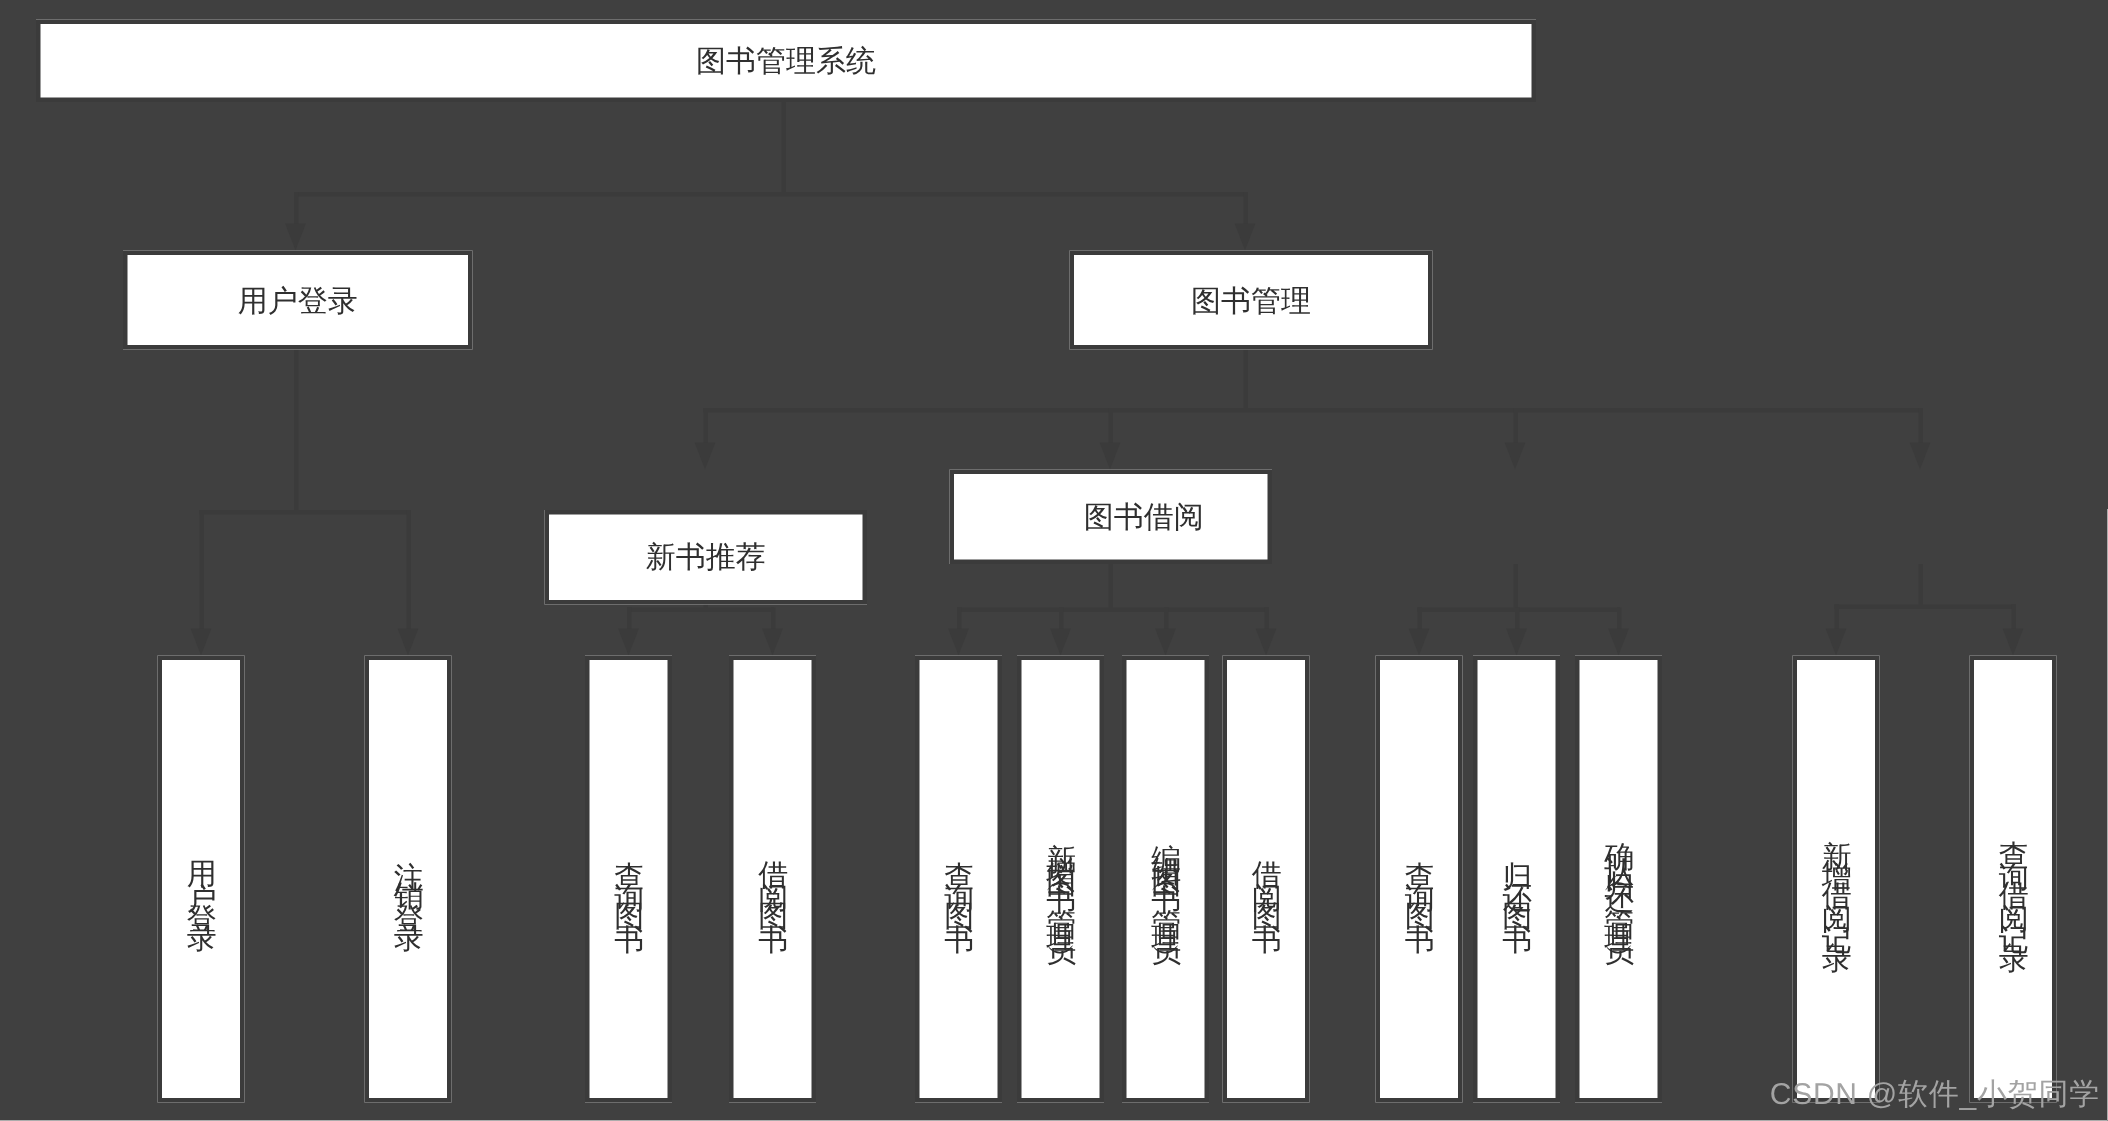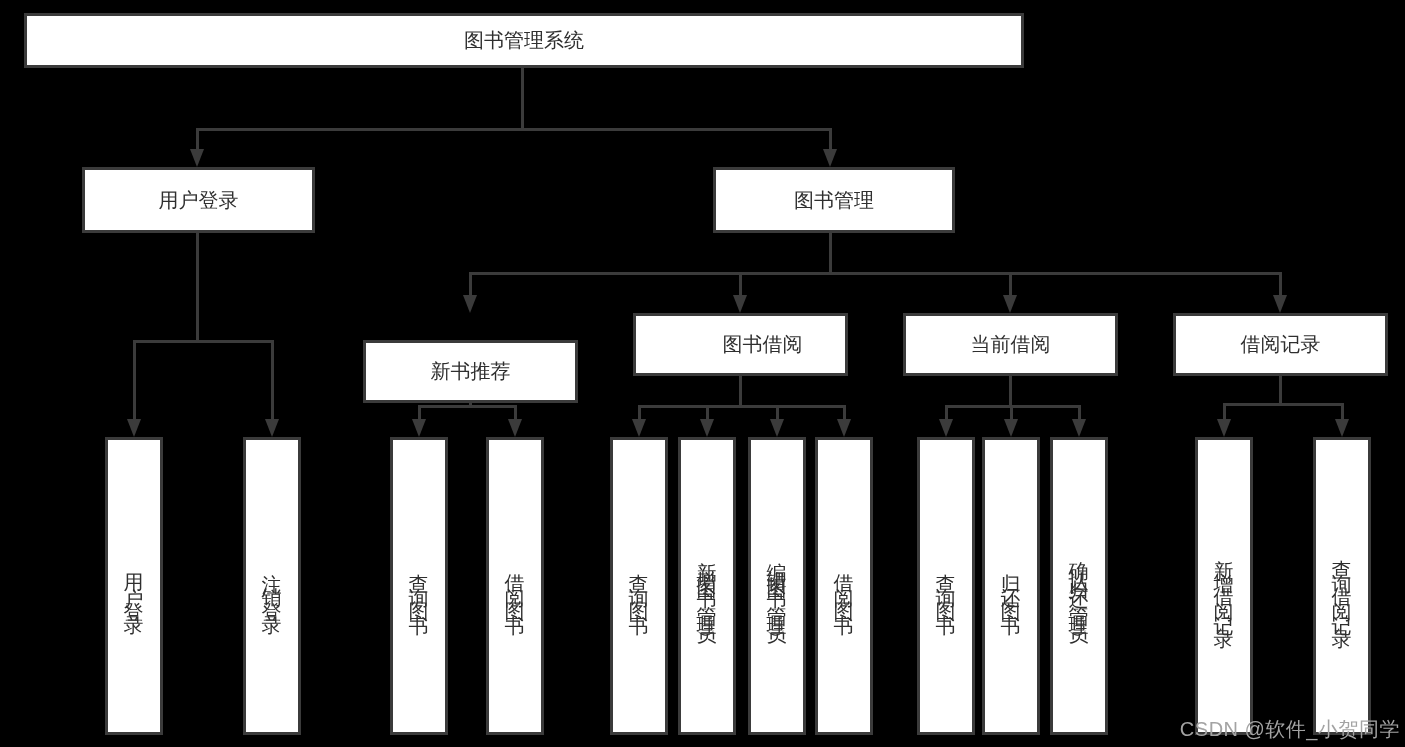--- a/index.html
+++ b/index.html
@@ -1,20 +1,20 @@
 <!DOCTYPE html>
 <html><head>
 <meta charset="utf-8">
 <style>
   html, body { margin: 0; padding: 0; background: #ffffff; }
   .canvas {
     position: relative;
     width: 1405px;
     height: 747px;
-    background: #000000;
+    background: #404040;
     font-family: "Liberation Sans", "DejaVu Sans", sans-serif;
     color: #2f2f2f;
     overflow: hidden;
   }
   .node {
     position: absolute;
     box-sizing: border-box;
     background: #ffffff;
     border: 3px solid #3b3b3b;
     display: flex;
@@ -92,26 +92,20 @@
   <div class="ah" style="left:1003px; top:295px;"></div>
   <div class="vl" style="left:1279px; top:272px; height:27px;"></div>
   <div class="ah" style="left:1273px; top:295px;"></div>
 
   <div class="node" style="left:363px; top:313px; width:215px; height:63px;margin-top:27px;">
     <span>新书推荐</span>
   </div>
   <div class="node" style="left:633px; top:313px; width:215px; height:63px;padding-left:44px;">
     <span>图书借阅</span>
   </div>
-  <div class="node" style="left:903px; top:313px; width:215px; height:63px;">
-    <span>当前借阅</span>
-  </div>
-  <div class="node" style="left:1173px; top:313px; width:215px; height:63px;">
-    <span>借阅记录</span>
-  </div>
 
   <div class="vl" style="left:469px; top:376px; height:29px;"></div>
   <div class="hl" style="left:418px; top:405px; width:98px;"></div>
   <div class="vl" style="left:418px; top:405px; height:18px;"></div>
   <div class="ah" style="left:412px; top:419px;"></div>
   <div class="vl" style="left:514px; top:405px; height:18px;"></div>
   <div class="ah" style="left:508px; top:419px;"></div>
 
   <div class="vl" style="left:739px; top:376px; height:29px;"></div>
   <div class="hl" style="left:638px; top:405px; width:208px;"></div>

